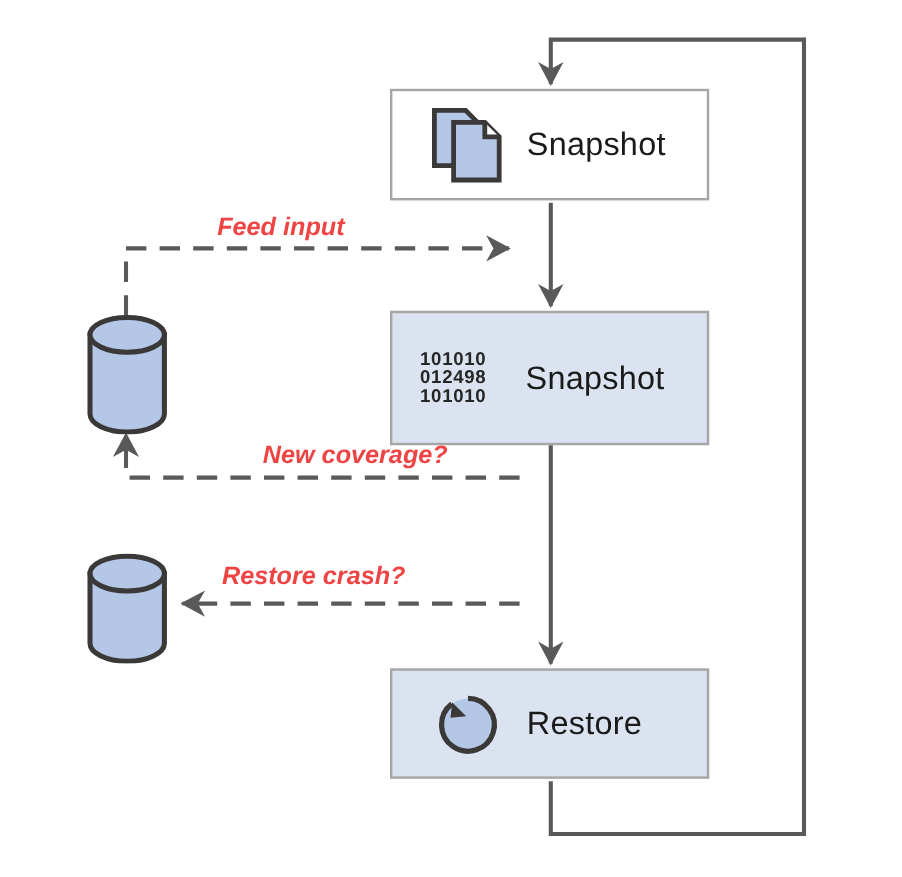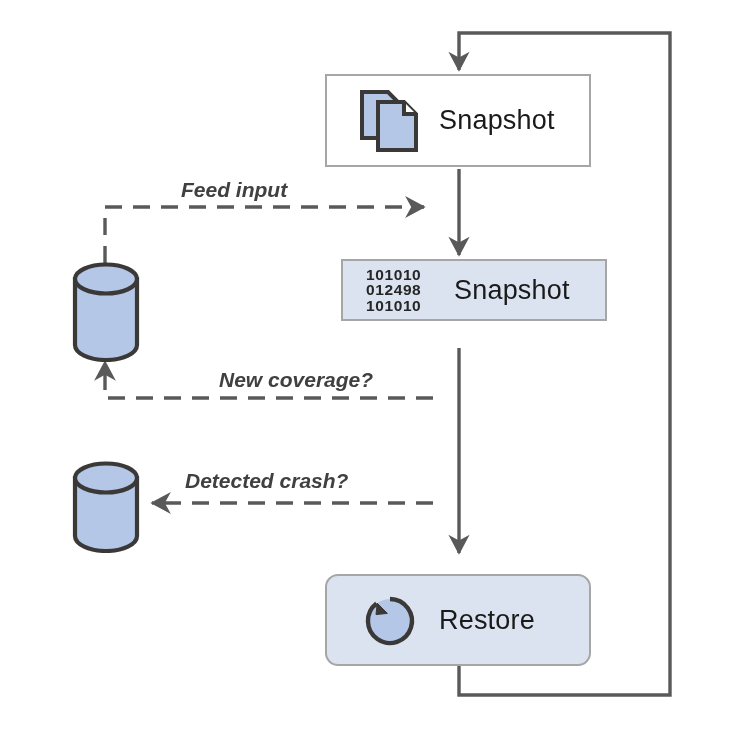--- a/index.html
+++ b/index.html
@@ -57,32 +57,30 @@
     width: 266px;
     height: 93px;
   }
   #node-snapshot .node-icon { width: 74px; margin-left: 26px; }
   #node-snapshot .node-label { margin-left: 12px; }
 
   #node-fuzzing {
     left: 325px;
     top: 259px;
     width: 266px;
-    height: 62px;
-    margin-left: 16px;
+    height: 112px;
   }
   #node-fuzzing .node-icon { width: 74px; margin-left: 23px; }
   #node-fuzzing .node-label { margin-left: 14px; }
 
   #node-restore {
     left: 325px;
-    top: 574px;
+    top: 557px;
     width: 266px;
     height: 92px;
-    border-radius: 13px;
   }
   #node-restore .node-icon { width: 74px; margin-left: 26px; }
   #node-restore .node-label { margin-left: 12px; }
 
   
   .binary-icon {
     font-family: "Liberation Sans", sans-serif;
     font-weight: bold;
     font-size: 15.5px;
     line-height: 15.5px;
@@ -96,21 +94,21 @@
   .cylinder {
     position: absolute;
   }
 
   
   .edge-label {
     position: absolute;
     font-size: 21px;
     font-style: italic;
     font-weight: bold;
-    color: #404040;
+    color: #ef4444;
     white-space: nowrap;
   }
   #label-feed-input   { left: 181px; top: 178px; }
   #label-new-coverage { left: 183px; top: 368px; margin-left: 36px; }
   #label-detected-crash { left: 185px; top: 469px; }
 </style>
 </head>
 <body>
 
 <div id="diagram-root">
@@ -133,21 +131,21 @@
 
     <path d="M 105 263 L 105 207 L 424 207" fill="none" stroke="#595959" stroke-width="3.4" stroke-dasharray="17 11" marker-end="url(#arrowDash)"></path>
 
     <path d="M 433 398 L 105 398 L 105 362" fill="none" stroke="#595959" stroke-width="3.4" stroke-dasharray="17 11" marker-end="url(#arrowDash)"></path>
 
     <path d="M 433 503 L 152 503" fill="none" stroke="#595959" stroke-width="3.4" stroke-dasharray="17 11" marker-end="url(#arrowDash)"></path>
   </svg>
 
   <div class="edge-label" id="label-feed-input">Feed input</div>
   <div class="edge-label" id="label-new-coverage">New coverage?</div>
-  <div class="edge-label" id="label-detected-crash">Detected crash?</div>
+  <div class="edge-label" id="label-detected-crash">Restore crash?</div>
 
   <div class="cylinder" style="left:70px; top:262px;">
     <svg width="72" height="100" viewBox="0 0 72 100" xmlns="http://www.w3.org/2000/svg">
       <path d="M 5 17 L 5 83 A 31 15 0 0 0 67 83 L 67 17 Z" fill="#b4c7e7" stroke="#3b3838" stroke-width="4.2"></path>
       <ellipse cx="36" cy="17" rx="31" ry="14.5" fill="#b4c7e7" stroke="#3b3838" stroke-width="4.2"></ellipse>
     </svg>
   </div>
 
   <div class="cylinder" style="left:70px; top:461px;">
     <svg width="72" height="92" viewBox="0 0 72 92" xmlns="http://www.w3.org/2000/svg">

